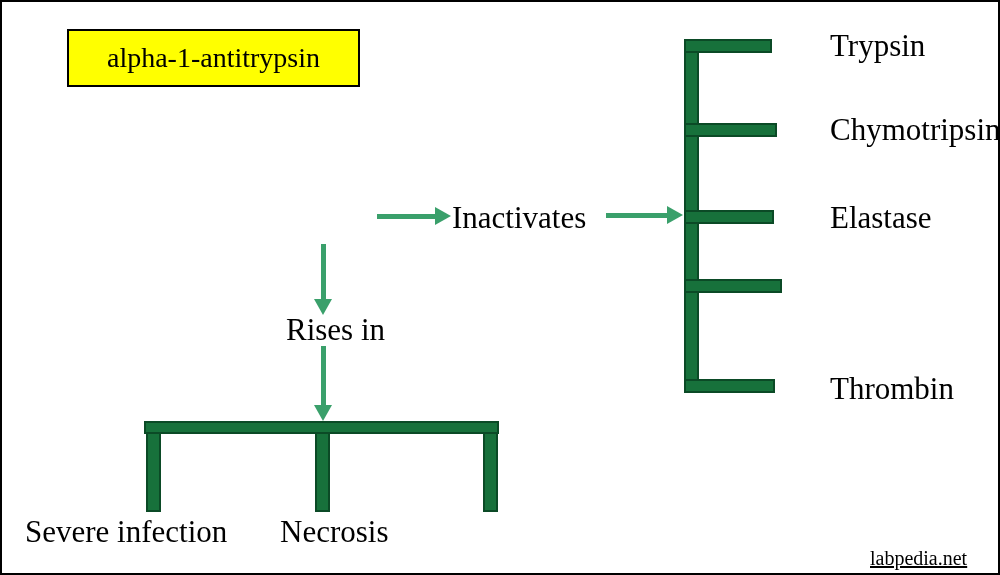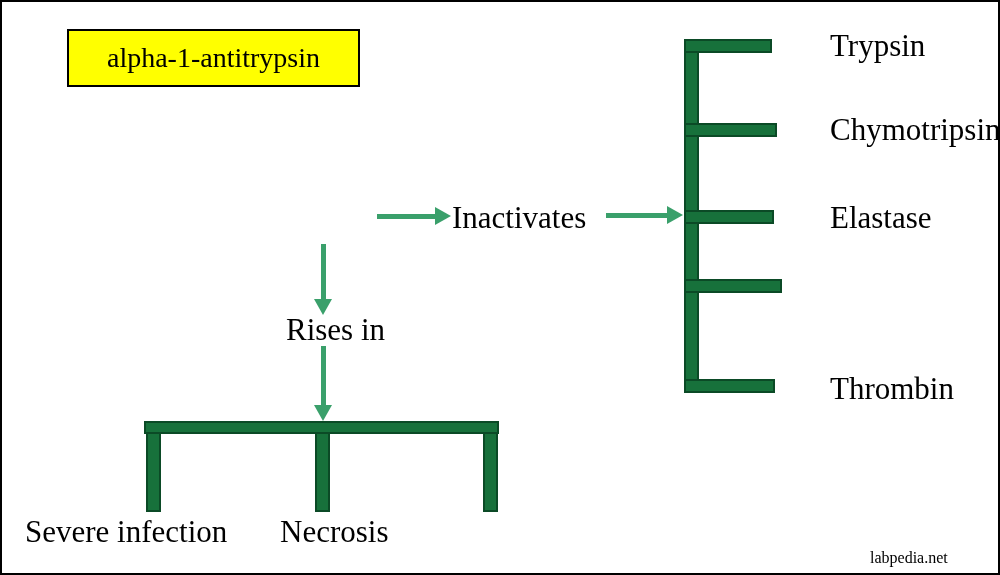--- a/index.html
+++ b/index.html
@@ -25,22 +25,23 @@
   .aat-box   { left:278px; top:177px; width:90px; height:63px; }
 
   .lbl {
     position:absolute;
     font-size:31px; line-height:38px; height:38px;
     white-space:nowrap;
   }
   .watermark {
     position:absolute;
     left:868px; top:544px;
-    font-size:16px; line-height:24px;
+    font-size:20px; line-height:24px;
     white-space:nowrap;
+    text-decoration:underline;
   }
 
   
   .arrow-h { position:absolute; display:flex; align-items:center; height:18px; }
   .arrow-h .shaft { flex:1; height:5px; background:#3aa06b; }
   .arrow-h .head  { width:0; height:0; border-left:16px solid #3aa06b;
                     border-top:9px solid transparent; border-bottom:9px solid transparent; }
   .arrow-v { position:absolute; display:flex; flex-direction:column; align-items:center; width:18px; }
   .arrow-v .shaft { width:5px; flex:1; background:#3aa06b; }
   .arrow-v .head  { width:0; height:0; border-top:16px solid #3aa06b;

